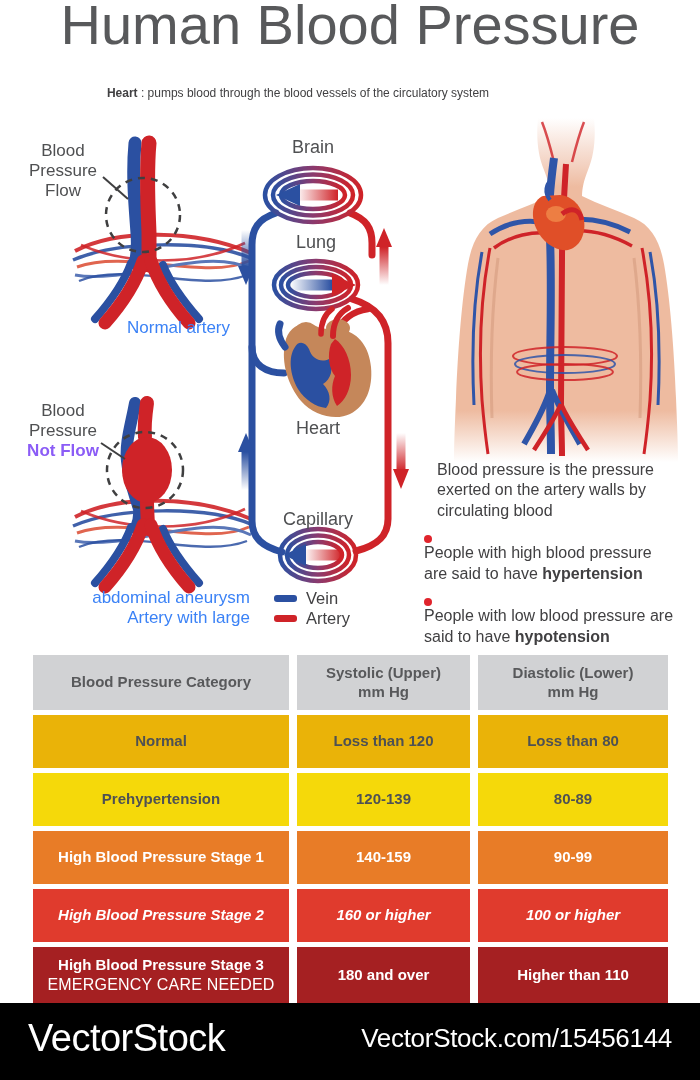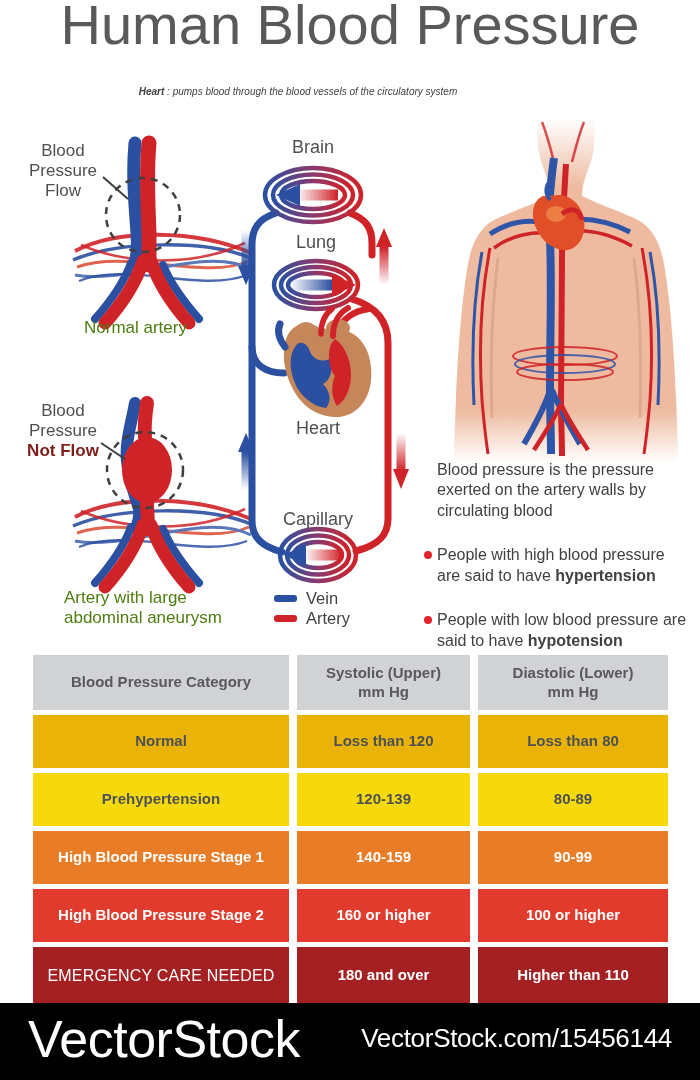--- a/index.html
+++ b/index.html
@@ -4,65 +4,65 @@
 <style>
   * { margin:0; padding:0; box-sizing:border-box; }
   html,body { background:#ffffff; }
   body { font-family:"Liberation Sans", sans-serif; }
   .page { position:relative; width:700px; height:1080px; background:#ffffff; overflow:hidden; }
 
   
   .title { position:absolute; top:-8px; left:0; width:700px; text-align:center;
            font-size:56px; font-weight:normal; color:#58595b; letter-spacing:0px; }
   .subtitle { position:absolute; top:86px; left:0; width:596px; text-align:center;
-              font-size:10px; color:#414042;font-style:italic; }
+              font-size:12px; color:#414042; }
   .subtitle b { color:#414042; }
 
   
   .callout { position:absolute; width:100px; text-align:center; font-size:17px;
              line-height:1.17; color:#4f5052; }
-  .callout .alert { color:#7f1d1d; font-weight:bold; }
-  .caption { position:absolute; text-align:left; font-size:17px; color:#4d7c0f; line-height:1.2;margin-left:24px; }
+  .callout .alert { color:#8b5cf6; font-weight:bold; }
+  .caption { position:absolute; text-align:right; font-size:17px; color:#3b82f6; line-height:1.2; }
   .fig-svg { position:absolute; }
 
   
   .circ-label { position:absolute; width:120px; text-align:center; font-size:18px; color:#4f5052; }
   .legend { position:absolute; left:274px; top:588px; }
   .legend-row { display:flex; align-items:center; height:20px; }
   .legend-swatch { width:23px; height:7px; border-radius:3px; margin-right:9px; }
   .legend-text { font-size:16.5px; color:#414042; }
 
   
   .desc { position:absolute; left:424px; top:460px; width:268px; color:#414042; font-size:16px; line-height:1.28; }
   .desc .intro { margin-left:13px; width:246px; }
-  .bullet-row { display:flex; margin-top:24px; }
+  .bullet-row { display:flex; margin-top:8px;flex-direction:column; }
   .bullet-dot { width:8px; height:8px; border-radius:50%; background:#e0242c; margin:6px 5px 0 0; flex:0 0 8px; }
   .bullet-text { width:252px; }
   .bullet-text b { color:#414042; }
 
   
   .bp-table { position:absolute; left:33px; top:655px; width:533px;
               display:grid; grid-template-columns:256px 173px 190px;
               grid-template-rows:55px 53px 53px 53px 53px 57px;
               column-gap:8px; row-gap:5px; }
   .cell { display:flex; flex-direction:column; align-items:center; justify-content:center;
           text-align:center; font-size:15px; font-weight:bold; line-height:1.25; }
   .cell .sub { font-weight:normal; font-size:16px; letter-spacing:.2px; }
   .row-header .cell { background:#d1d2d4; color:#58595b; }
   .row-normal .cell { background:#eab308; color:#4e5154; }
   .row-pre .cell { background:#f5d90a; color:#4e5154; }
   .row-s1 .cell { background:#e87c27; color:#ffffff; }
-  .row-s2 .cell { background:#e03b2d; color:#ffffff; }
+  .row-s2 .cell { background:#e03b2d; color:#ffffff;font-style:italic; }
   .row-s3 .cell { background:#a52022; color:#ffffff; }
   .trow { display:contents; }
 
   
   .footer { position:absolute; left:0; top:1003px; width:700px; height:77px; background:#000000;
             display:flex; align-items:center; justify-content:space-between; padding:0 28px 6px 28px; z-index:5; }
-  .brand { color:#ffffff; font-size:52px; letter-spacing:-0.5px; }
+  .brand { color:#ffffff; font-size:38px; letter-spacing:-0.5px; }
   .credit { color:#ffffff; font-size:26px; letter-spacing:-0.3px; }
 </style>
 </head>
 <body>
 
 <div class="page">
 
   <h1 class="title">Human Blood Pressure</h1>
   <p class="subtitle"><b>Heart</b><span> : pumps blood through the blood vessels of the circulatory system</span></p>
 
@@ -114,22 +114,22 @@
     <ellipse cx="92" cy="75" rx="25" ry="33" fill="#cf2328"></ellipse>
 
     <path d="M 76,132 C 68,154 54,172 40,188" stroke="#2b50a1" stroke-width="8" fill="none" stroke-linecap="round"></path>
     <path d="M 88,130 C 80,154 66,174 50,192" stroke="#cf2328" stroke-width="13" fill="none" stroke-linecap="round"></path>
     <path d="M 108,134 C 116,154 130,172 144,188" stroke="#2b50a1" stroke-width="8" fill="none" stroke-linecap="round"></path>
     <path d="M 96,130 C 104,154 118,174 134,192" stroke="#cf2328" stroke-width="13" fill="none" stroke-linecap="round"></path>
     <circle cx="90" cy="75" r="38" stroke="#3f3f40" stroke-width="2.5" stroke-dasharray="7 6" fill="none"></circle>
     <path d="M 46,48 L 70,64" stroke="#3f3f40" stroke-width="2"></path>
   </svg>
   <div class="caption" style="left:40px; top:588px; width:210px;">
+    <div>abdominal aneurysm</div>
     <div>Artery with large</div>
-    <div>abdominal aneurysm</div>
   </div>
 
   <svg class="fig-svg" style="left:238px; top:133px;" width="184" height="505" viewBox="0 0 184 505">
     <defs>
       <linearGradient id="coilGrad" x1="0" y1="0" x2="1" y2="0">
         <stop offset="0" stop-color="#2b50a1"></stop>
           <stop offset=".5" stop-color="#8b3a6e"></stop>
           <stop offset="1" stop-color="#cf2328"></stop>
       </linearGradient>
       <linearGradient id="fadeRedH" x1="0" y1="0" x2="1" y2="0">
@@ -324,20 +324,21 @@
     </div>
 
     <div class="trow row-s2">
       <div class="cell">High Blood Pressure Stage 2</div>
       <div class="cell">160 or higher</div>
       <div class="cell">100 or higher</div>
     </div>
 
     <div class="trow row-s3">
       <div class="cell">
+        <div>High Blood Pressure Stage 3</div>
         <div class="sub">EMERGENCY CARE NEEDED</div>
       </div>
       <div class="cell">180 and over</div>
       <div class="cell">Higher than 110</div>
     </div>
   </div>
 
   <div class="footer">
     <span class="brand">VectorStock</span>
     <span class="credit">VectorStock.com/15456144</span>

